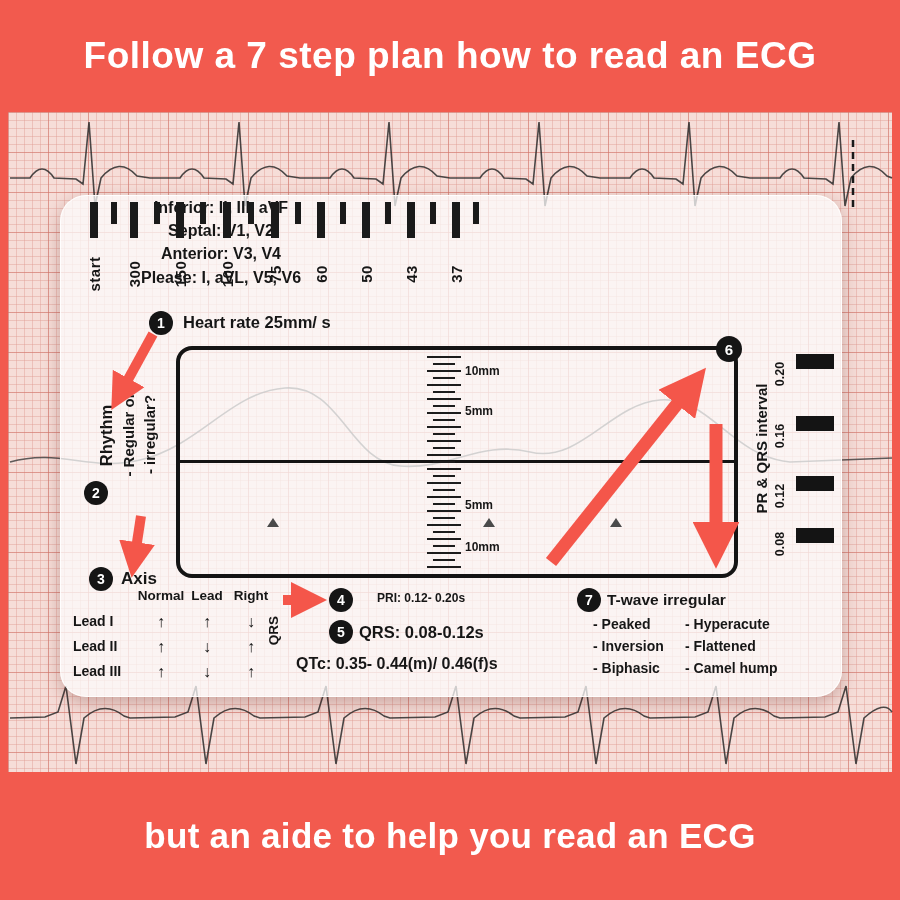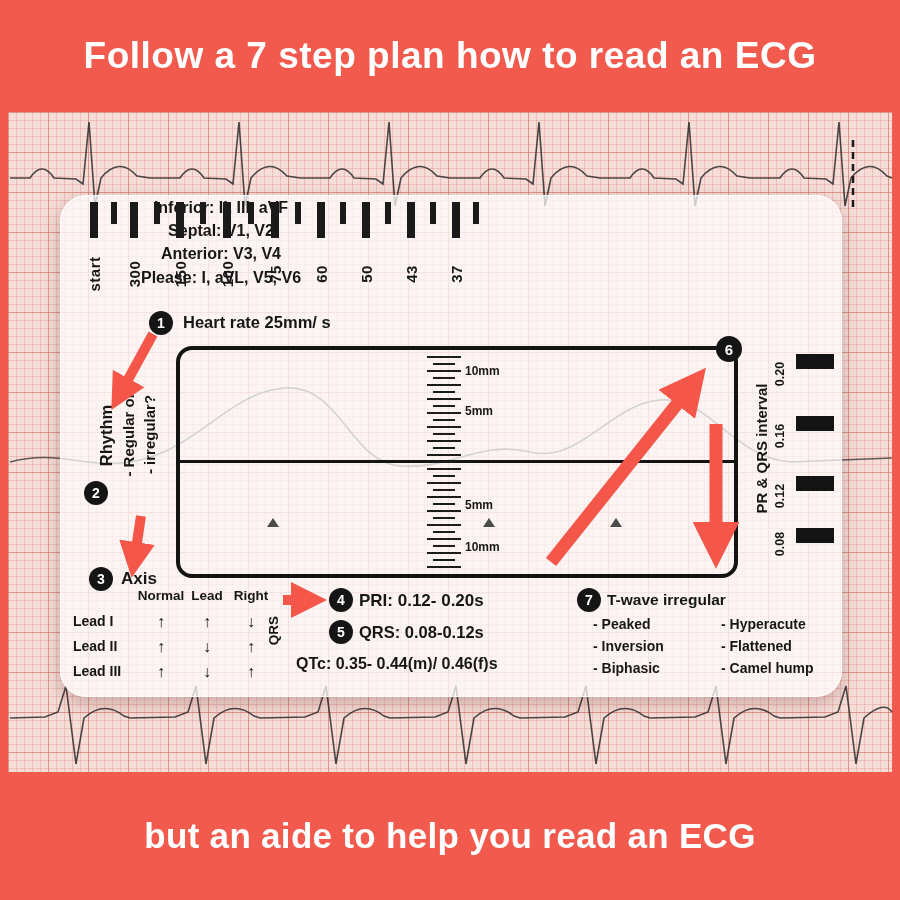--- a/index.html
+++ b/index.html
@@ -174,39 +174,39 @@
     <div class="ar">↑</div>
     <div class="ar">↓</div>
     <div class="ar">↑</div>
   </div>
 
   <span class="abs rot" style="left:182px;top:427px;width:60px;text-align:center;font-size:13.5px;">QRS</span>
 
   <div class="badge" style="left:268px;top:392px;">
     <span>4</span>
   </div>
-  <span class="abs" style="left:298px;top:395px;font-size:17px;">PRI: 0.12- 0.20s</span>
+  <span class="abs" style="left:316px;top:395px;font-size:12px;">PRI: 0.12- 0.20s</span>
 
   <div class="badge" style="left:268px;top:424px;">
     <span>5</span>
   </div>
   <span class="abs" style="left:298px;top:427px;font-size:16.5px;">QRS: 0.08-0.12s</span>
 
   <span class="abs" style="left:235px;top:459px;font-size:16px;">QTc: 0.35- 0.44(m)/ 0.46(f)s</span>
 
   <div class="badge" style="left:516px;top:392px;">
     <span>7</span>
   </div>
   <span class="abs" style="left:546px;top:395px;font-size:15.5px;">T-wave irregular</span>
   <div class="abs" style="left:532px;top:417px;font-size:14px;line-height:22px;">
     <div>- Peaked</div>
     <div>- Inversion</div>
     <div>- Biphasic</div>
   </div>
-  <div class="abs" style="left:624px;top:417px;font-size:14px;line-height:22px;margin-left:36px;">
+  <div class="abs" style="left:624px;top:417px;font-size:14px;line-height:22px;">
     <div>- Hyperacute</div>
     <div>- Flattened</div>
     <div>- Camel hump</div>
   </div>
 
   <svg class="arrows-svg" viewBox="0 0 780 500">
     <defs>
       <marker id="ah" markerWidth="3.6" markerHeight="3.6" refX="2.0" refY="1.8" orient="auto">
         <path d="M0,0 L3.6,1.8 L0,3.6 Z" fill="#f4564a"></path>
       </marker>

